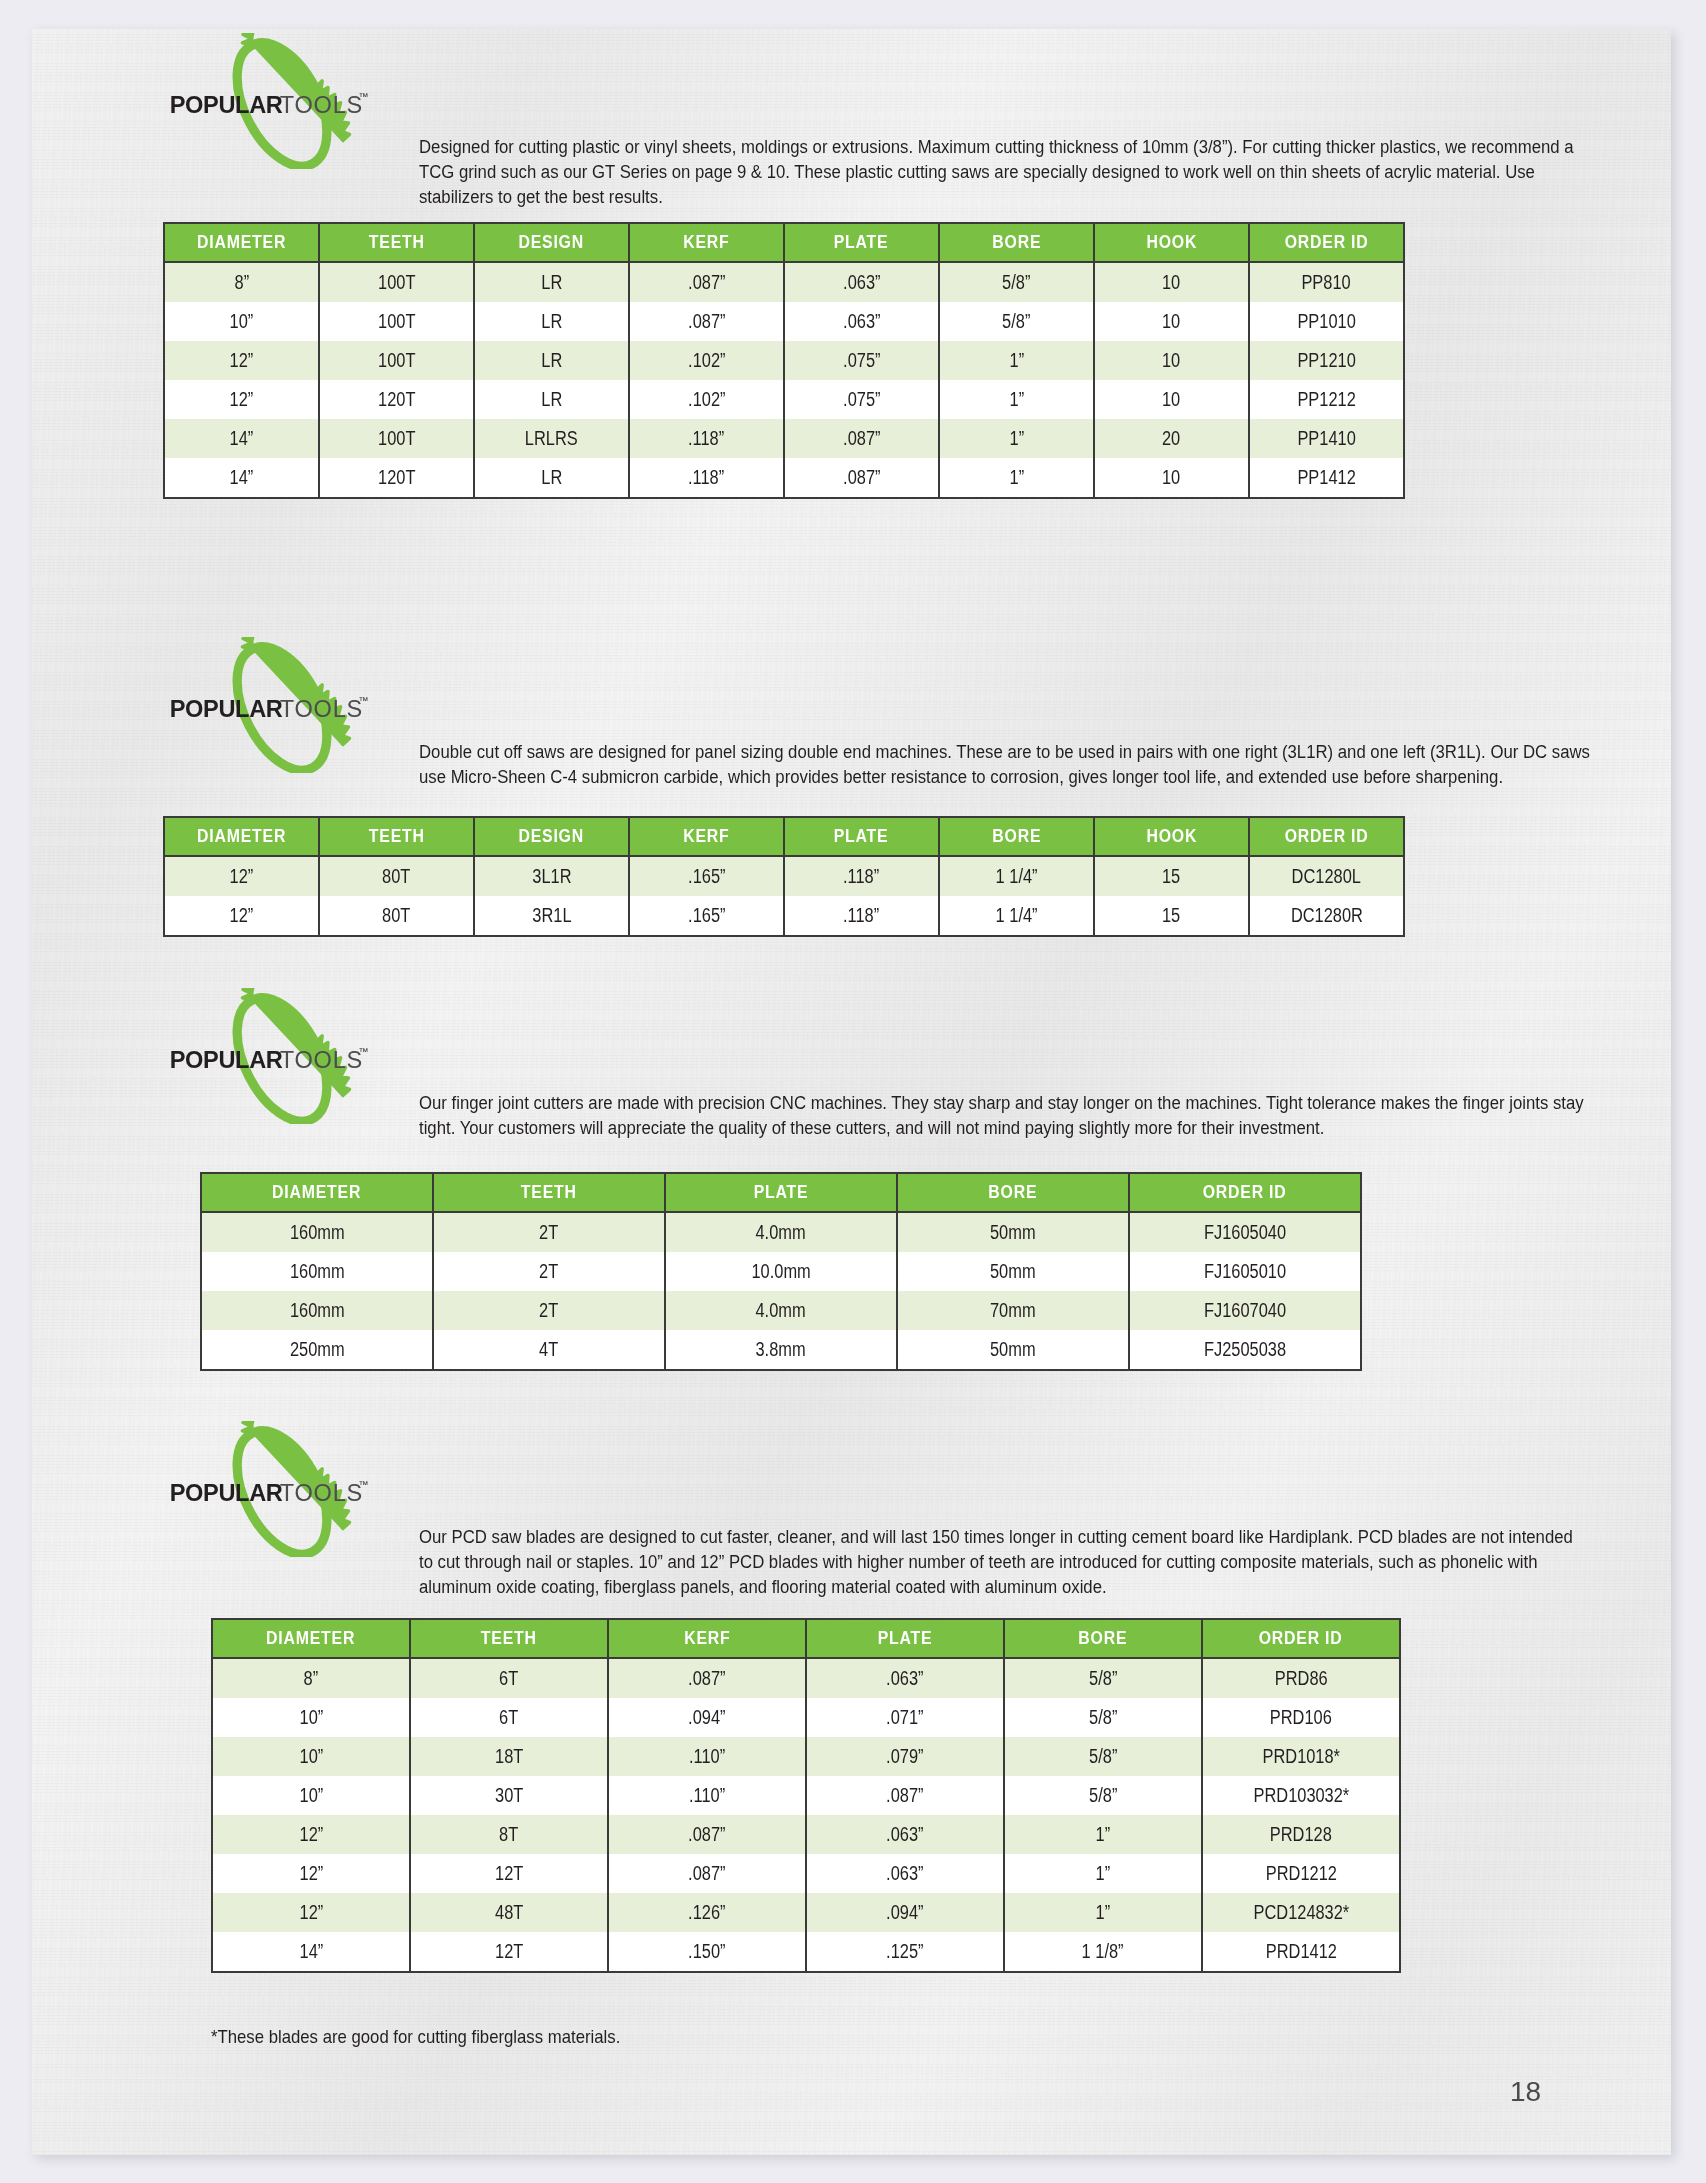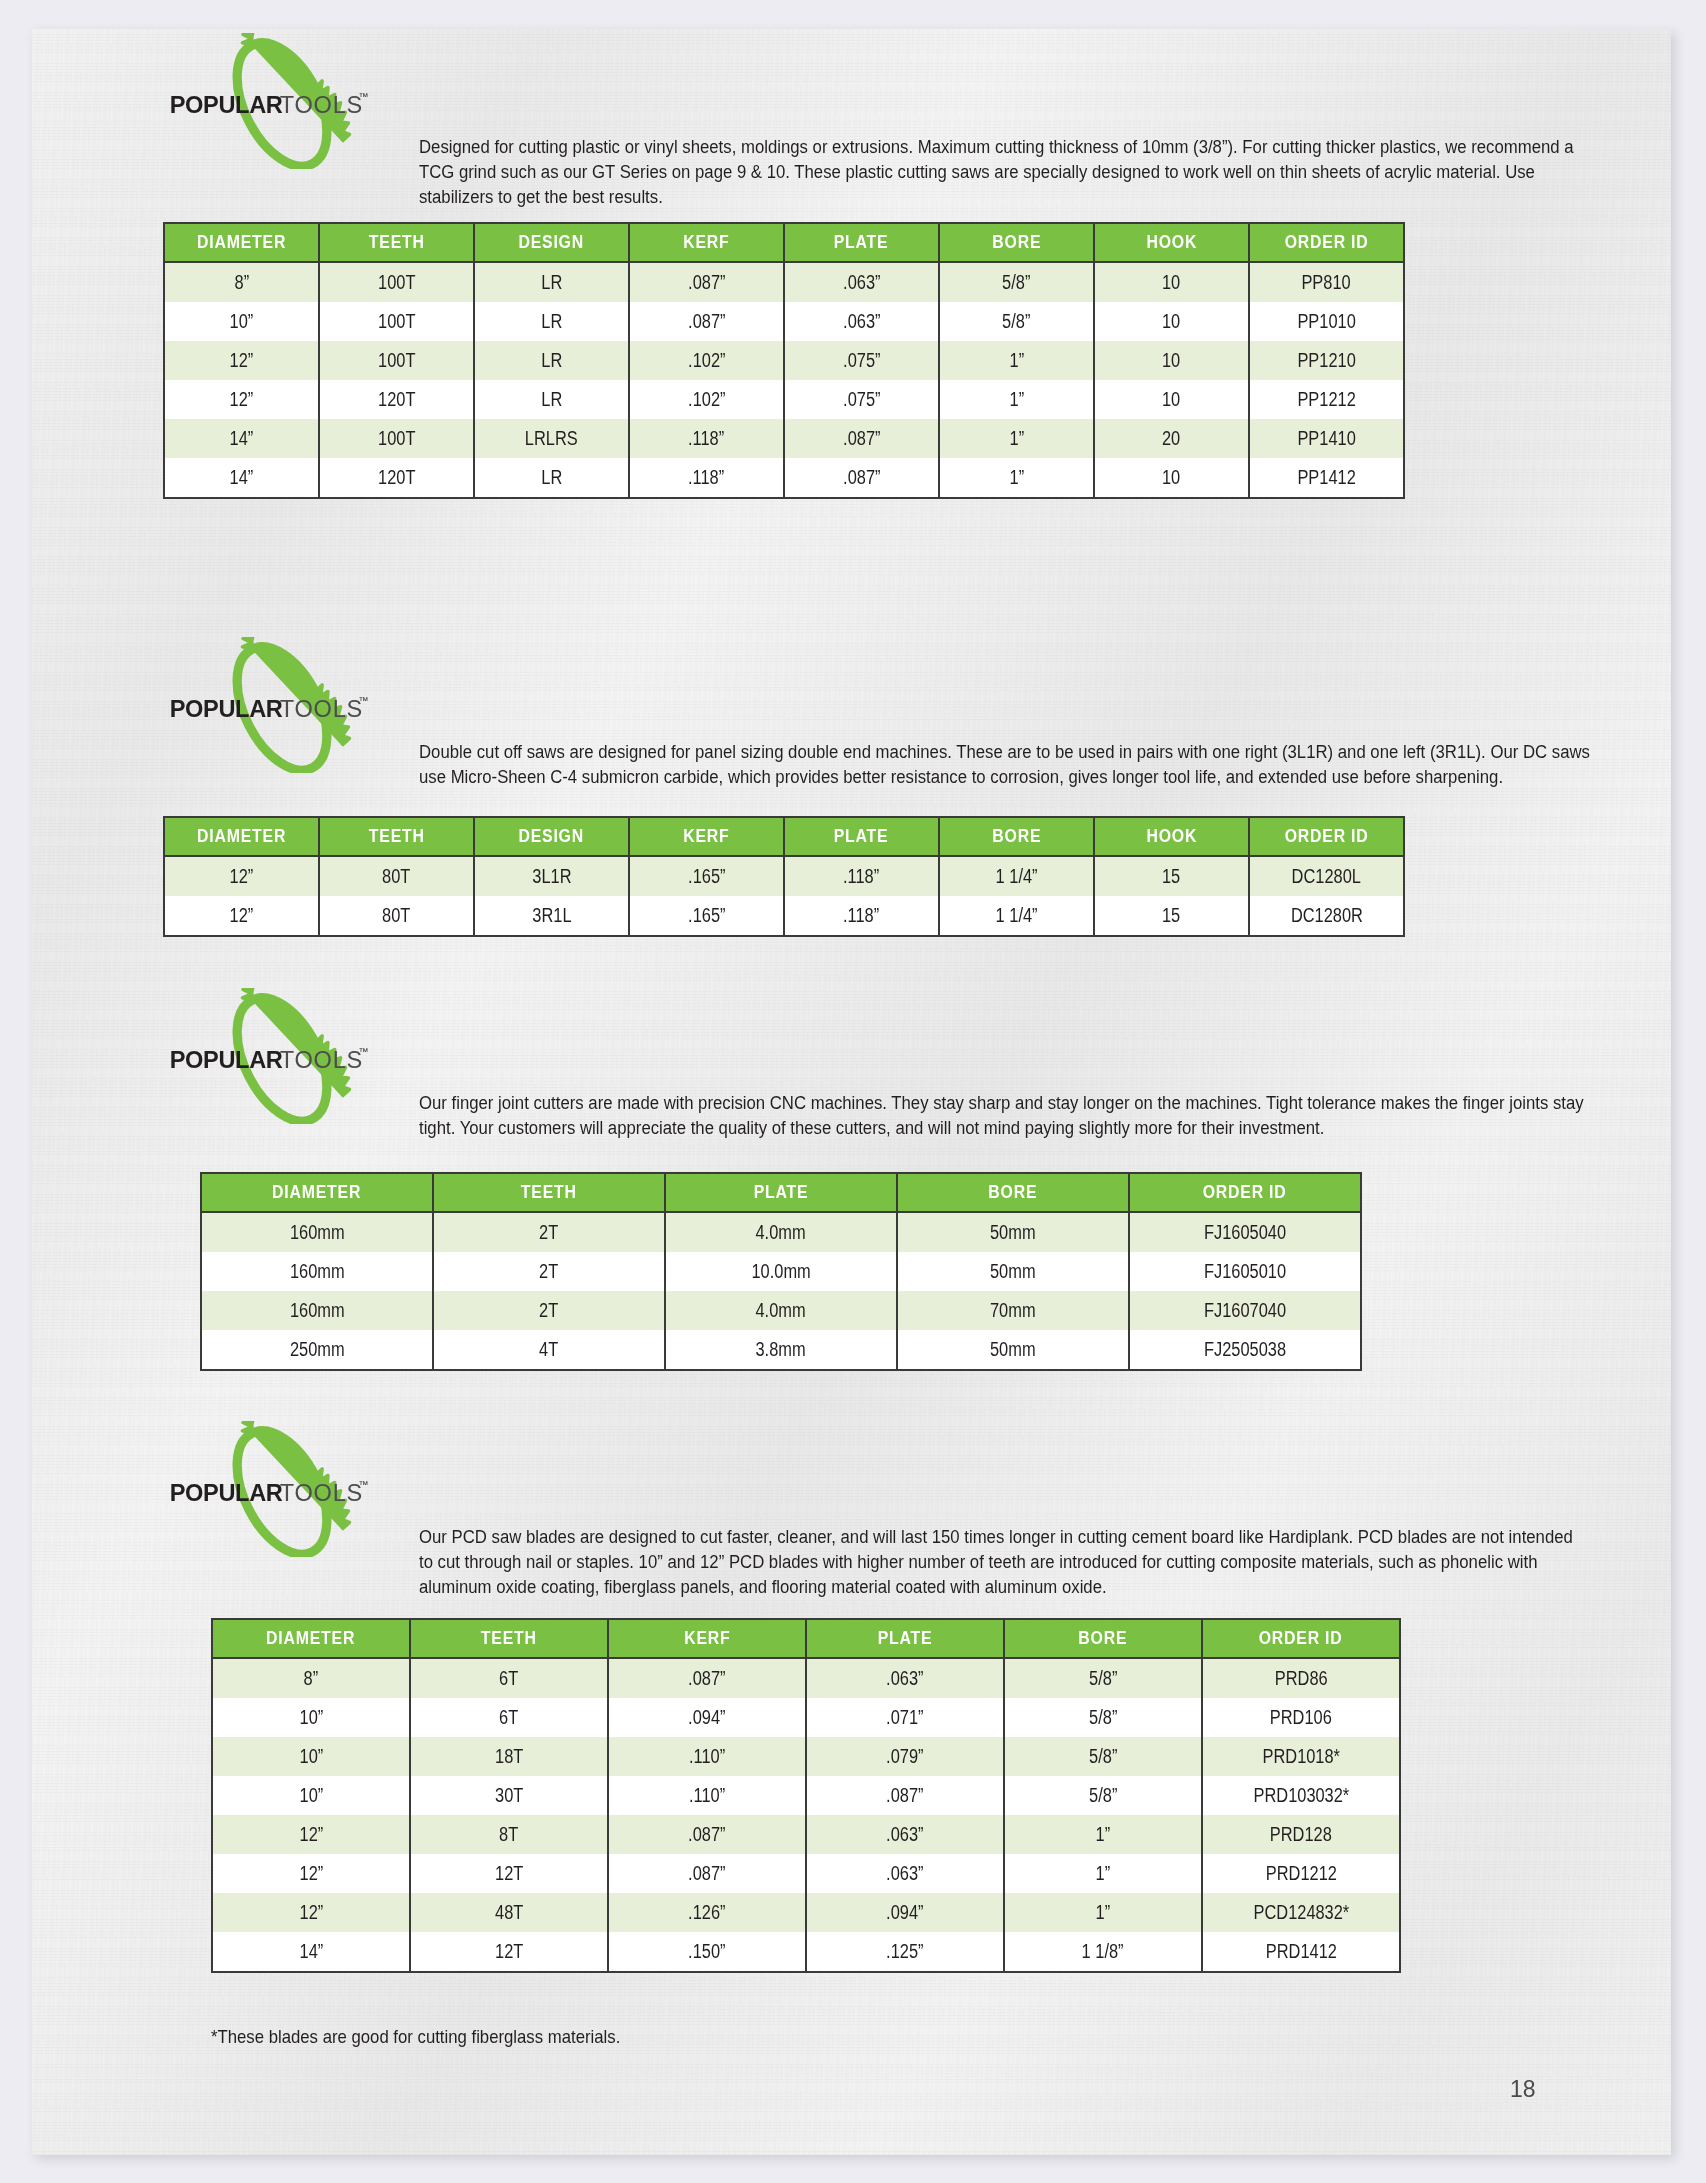--- a/index.html
+++ b/index.html
@@ -118,21 +118,21 @@
     font-size: 18.6px;
     color: #231f20;
     transform: scaleX(0.9);
     transform-origin: left top;
     white-space: nowrap;
   }
   
   .page-num {
     position: absolute;
     font-family: "Liberation Sans", sans-serif;
-    font-size: 23px;
+    font-size: 28px;
     color: #4a4a4a;
   }
 </style>
 </head>
 <body>
 
 <div id="page">
 
   <div class="section">
 

